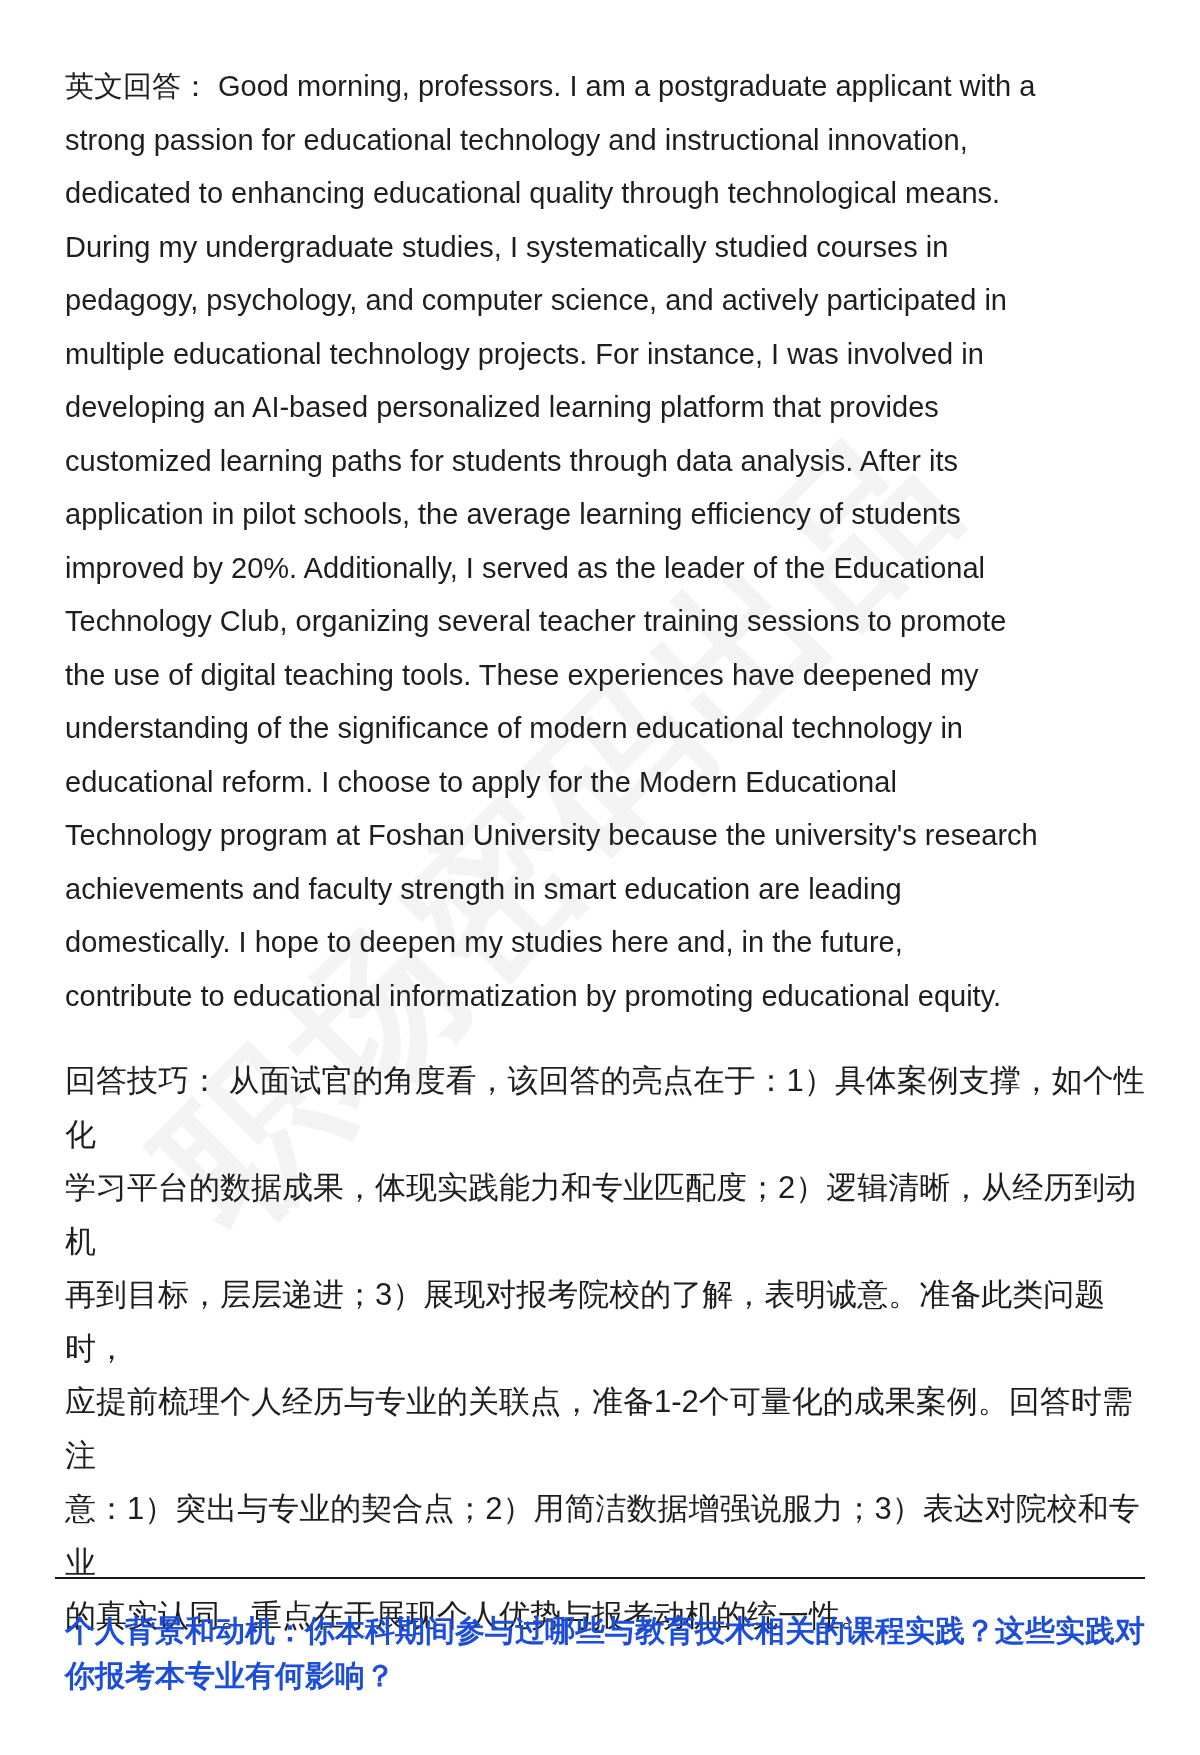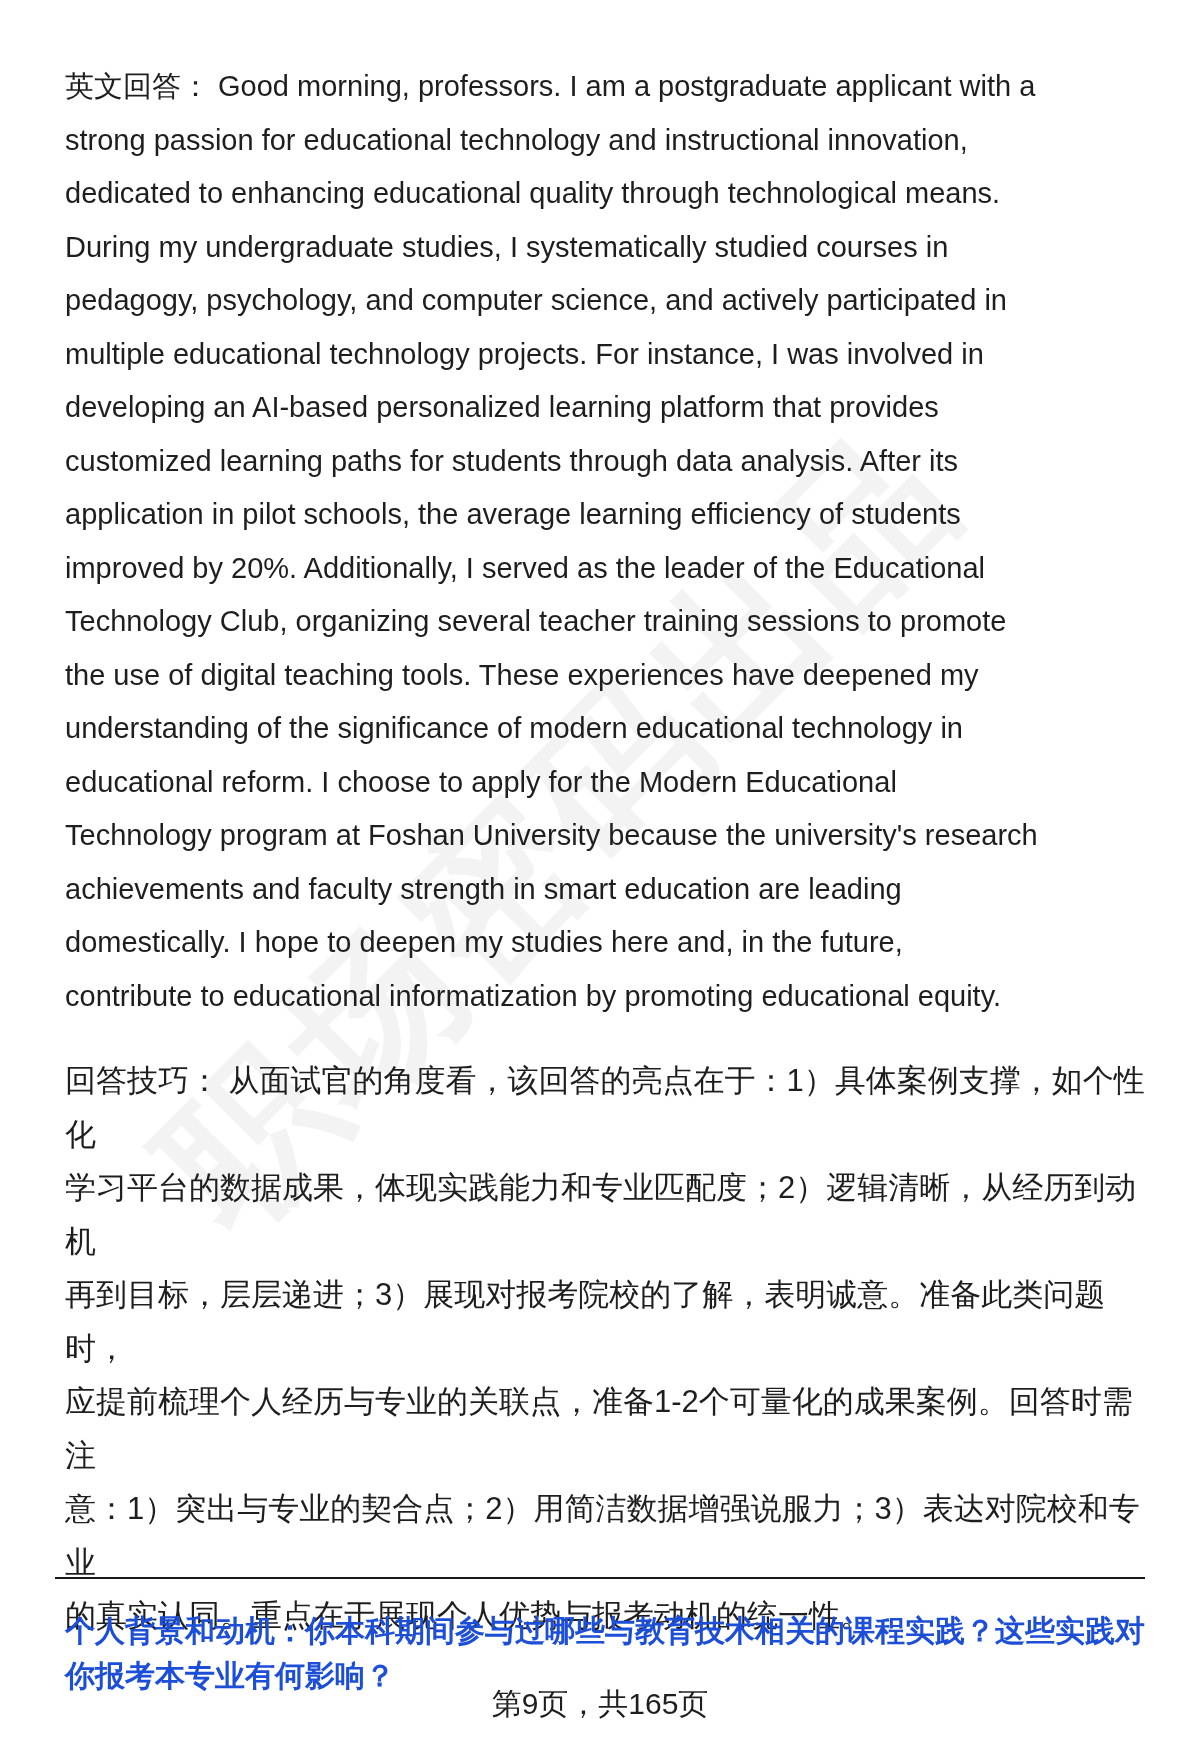--- a/index.html
+++ b/index.html
@@ -118,16 +118,15 @@
 再到目标，层层递进；3）展现对报考院校的了解，表明诚意。准备此类问题时，
 应提前梳理个人经历与专业的关联点，准备1-2个可量化的成果案例。回答时需注
 意：1）突出与专业的契合点；2）用简洁数据增强说服力；3）表达对院校和专业
 的真实认同。重点在于展现个人优势与报考动机的统一性。</div>
 
     <div class="separator"></div>
 
     <div class="question-heading" style="color: #1d4ed8;">个人背景和动机：你本科期间参与过哪些与教育技术相关的课程实践？这些实践对
 你报考本专业有何影响？</div>
 
-    <div class="page-footer">第9页，共165页</div>
 
   </div>
 </div>
 
 </body></html>

